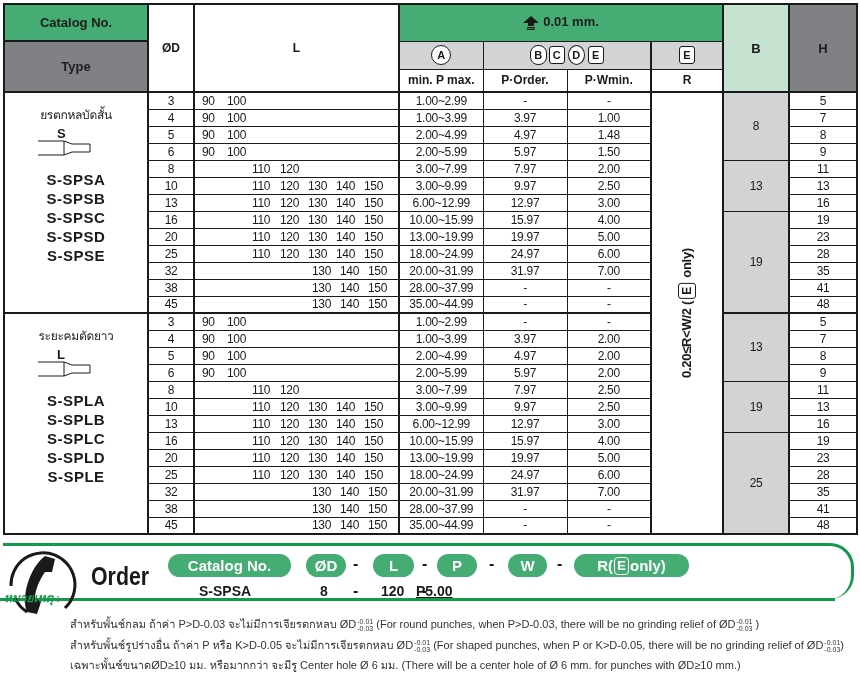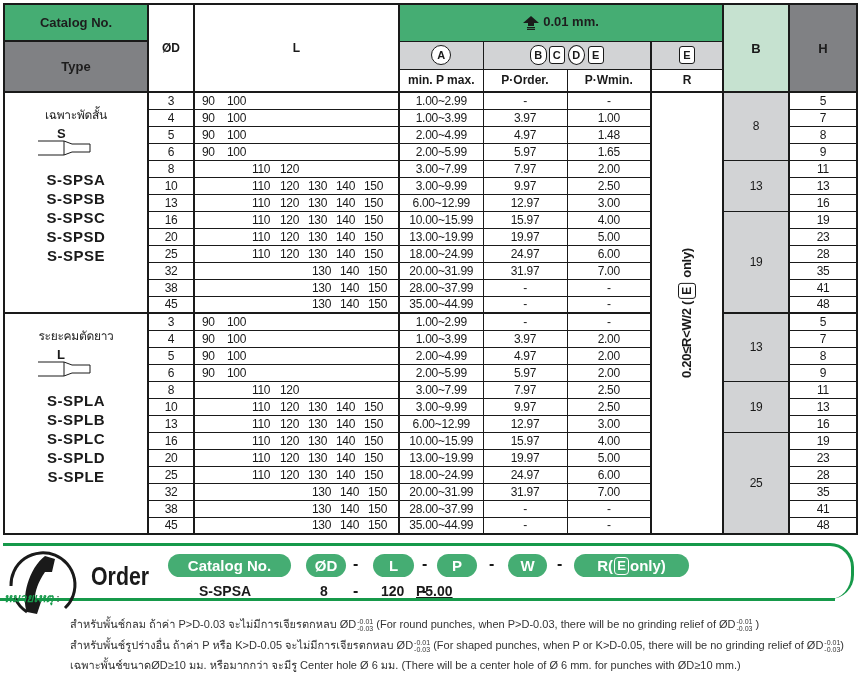--- a/index.html
+++ b/index.html
@@ -146,21 +146,21 @@
     <tr class="hrow3">
       <th class="h-white thick-l">min. P max.</th>
       <th class="h-white">P·Order.</th>
       <th class="h-white">P·Wmin.</th>
       <th class="h-white thick-l">R</th>
     </tr>
   </thead>
   <tbody id="tbody">
       <tr class="drow">
         <td class="type-cell thick-l thick-t thick-b" rowspan="13">
-          <span class="type-thai">เฉพาะพัดสั้น</span>
+          <span class="type-thai">ยรตกหลบัดสั้น</span>
           <span class="type-letter">S</span>
           <svg class="punch-icon" viewBox="0 0 80 16">
             <line x1="2" y1="1" x2="28" y2="1" stroke="#1a1a1a" stroke-width="1"></line>
             <line x1="2" y1="15" x2="28" y2="15" stroke="#1a1a1a" stroke-width="1"></line>
             <line x1="28" y1="1" x2="28" y2="15" stroke="#1a1a1a" stroke-width="1"></line>
             <polyline points="28,1 36,4 54,4 54,12 36,12 28,15" fill="none" stroke="#1a1a1a" stroke-width="1"></polyline>
           </svg>
           <span class="type-code">S-SPSA</span>
           <span class="type-code">S-SPSB</span>
           <span class="type-code">S-SPSC</span>
@@ -204,21 +204,21 @@
         <td class="thick-l thick-r">8</td>
       </tr>
       <tr class="drow">
         <td class="thick-l">6</td>
         <td class="L-cell thick-l">
           <span style="left:7px">90</span>
           <span style="left:32px">100</span>
         </td>
         <td class="thick-l">2.00~5.99</td>
         <td class="">5.97</td>
-        <td class="">1.65</td>
+        <td class="">1.50</td>
         <td class="thick-l thick-r">9</td>
       </tr>
       <tr class="drow">
         <td class="thick-l">8</td>
         <td class="L-cell thick-l">
           <span style="left:57px">110</span>
           <span style="left:85px">120</span>
         </td>
         <td class="thick-l">3.00~7.99</td>
         <td class="">7.97</td>

